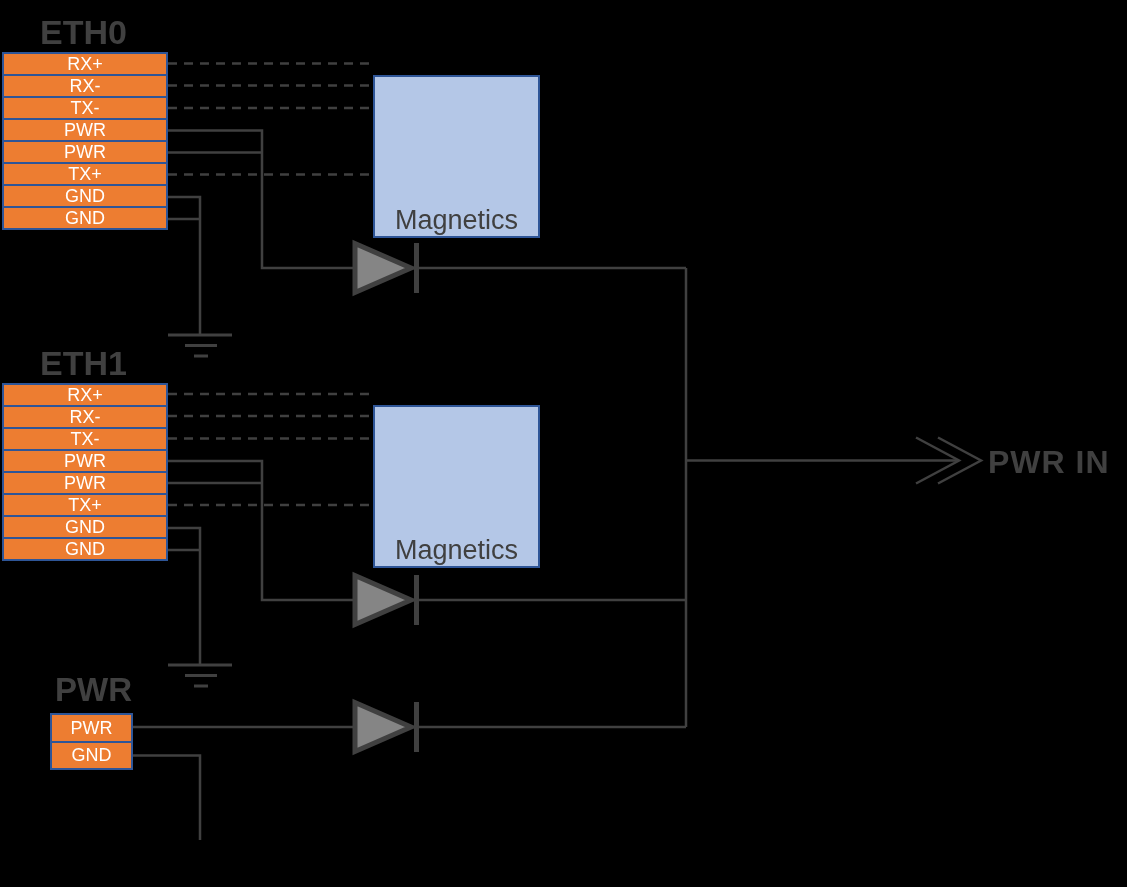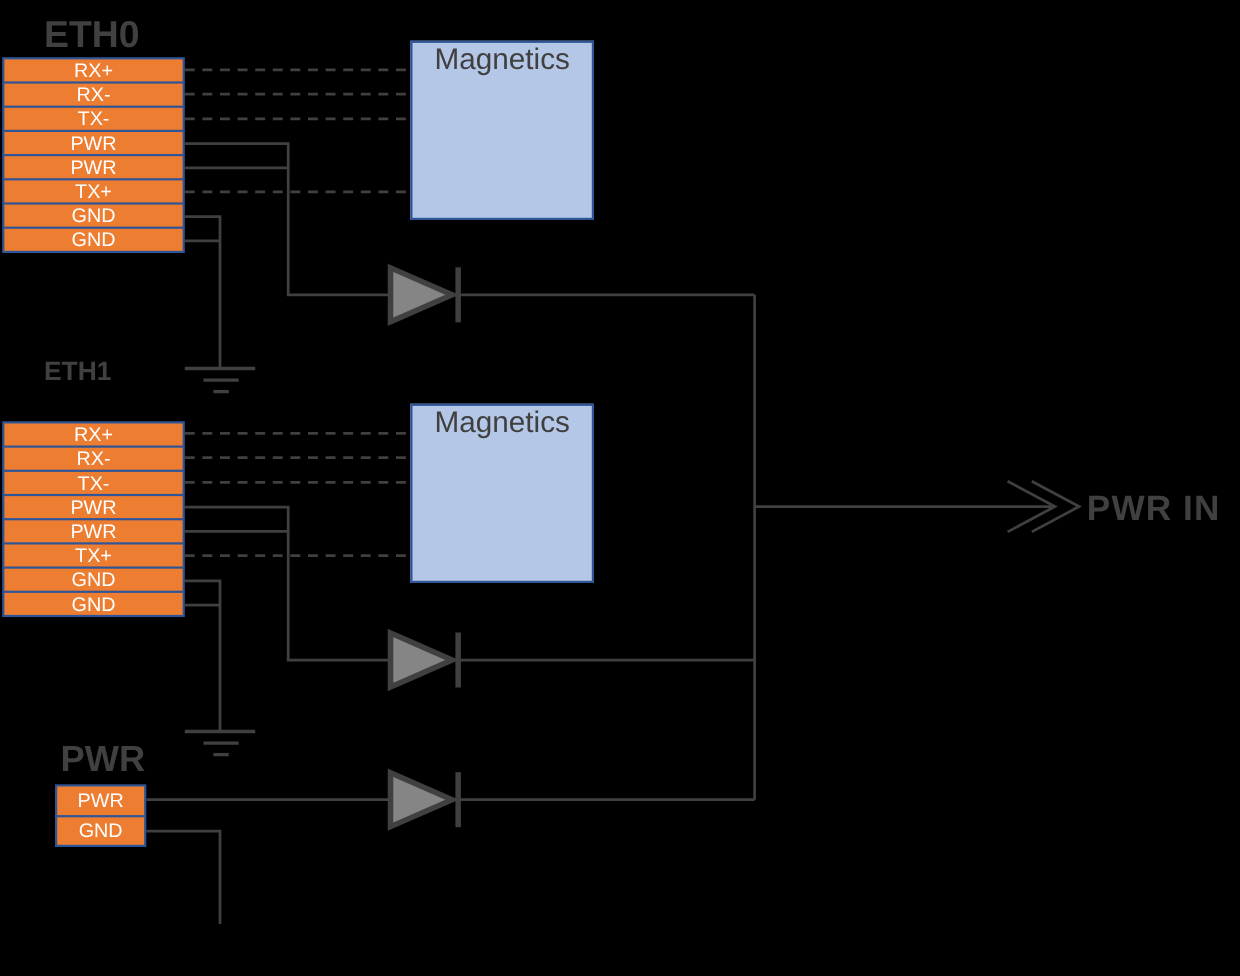--- a/index.html
+++ b/index.html
@@ -11,41 +11,41 @@
   svg.wires{position:absolute;left:0;top:0;}
   .w{stroke:var(--wire,#404040);stroke-width:2.5;fill:none;}
   .dash path{stroke-dasharray:9 7;}
   .gnd path{stroke:var(--wire,#404040);stroke-width:3;fill:none;}
   .diode-tri{fill:var(--diode-fill,#858585);stroke:var(--diode-stroke,#404040);stroke-width:5;stroke-linejoin:miter;}
   .diode-bar{stroke:var(--diode-stroke,#404040);stroke-width:5;fill:none;}
   .arrow path{stroke:var(--wire,#404040);stroke-width:2.5;fill:none;}
 
   .block-label{position:absolute;font-weight:bold;color:var(--label-text,#404040);line-height:1;}
   #eth0-label{left:40px;top:15px;font-size:34px;}
-  #eth1-label{left:40px;top:326px;font-size:24px;}
+  #eth1-label{left:40px;top:346px;font-size:34px;}
   #pwr-label{left:55px;top:673px;font-size:33px;}
 
   .connector{
     position:absolute;background:var(--pin-border,#2E5597);
     display:grid;gap:2px;padding:2px;box-sizing:border-box;
   }
   #eth0-conn{left:2px;top:52px;width:166px;height:178px;grid-template-rows:repeat(8,1fr);}
   #eth1-conn{left:2px;top:383px;width:166px;height:178px;grid-template-rows:repeat(8,1fr);}
   #pwr-conn{left:50px;top:713px;width:83px;height:57px;grid-template-rows:repeat(2,1fr);}
   .pin{
     background:var(--pin-fill,#ED7D31);color:var(--pin-text,#fff);
     display:flex;align-items:center;justify-content:center;
     font-size:18px;line-height:1;
   }
 
   .magnetics{
     position:absolute;background:var(--magnetics-fill,#B4C7E7);
     border:2px solid var(--magnetics-border,#2E5597);box-sizing:border-box;
-    display:flex;align-items:flex-start;justify-content:center;
-    color:var(--label-text,#404040);font-size:27px;
+    display:flex;align-items:flex-end;justify-content:center;
+    color:var(--label-text,#404040);font-size:27px;margin-top:38px;
   }
   #mag1{left:373px;top:37px;width:167px;height:163px;}
   #mag2{left:373px;top:367px;width:167px;height:163px;}
 
   #pwr-in-label{position:absolute;left:988px;top:446px;font-weight:bold;font-size:32px;letter-spacing:1px;color:var(--label-text,#404040);line-height:1;}
 </style>
 </head>
 <body>
 
 <div class="canvas">

